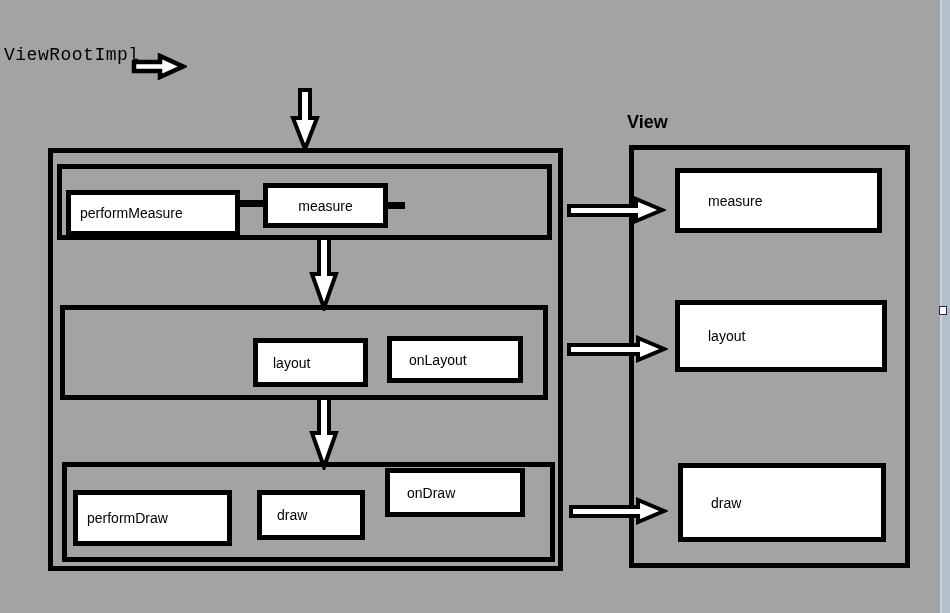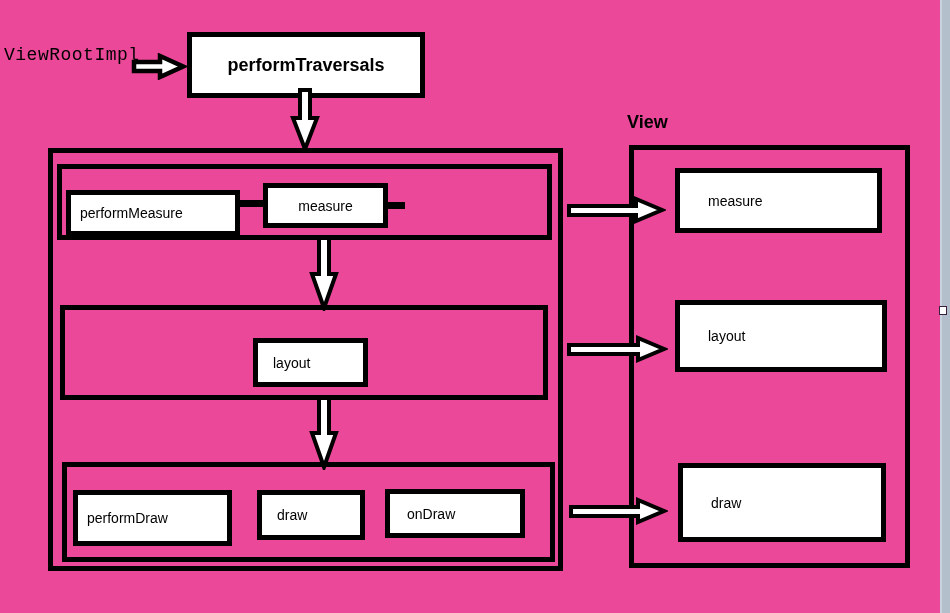--- a/index.html
+++ b/index.html
@@ -1,17 +1,17 @@
 <!DOCTYPE html>
 <html><head>
 <meta charset="utf-8">
 <style>
   html,body{margin:0;padding:0;background:#fff;}
   #screen{
-    position:relative;width:950px;height:613px;background:#ec4899;
+    position:relative;width:950px;height:613px;background:#a3a3a3;
     font-family:"Liberation Sans",sans-serif;color:#000;overflow:hidden;
   }
   .box{
     position:absolute;background:#fff;border:5px solid #000;
     display:flex;align-items:center;font-size:14px;color:#000;
     box-sizing:border-box;
   }
   .thick{border-width:6px;}
   .label-bold{position:absolute;font-weight:700;}
   .mono{
@@ -38,23 +38,20 @@
 <body>
 
 <div id="screen">
 
   <div class="mono" style="left:4px;top:45px;">ViewRootImpl</div>
 
   <svg class="arrow-svg" style="left:131px;top:53px;" width="56" height="27" viewBox="0 0 56 27">
     <polygon points="3,9 29,9 29,3 52,13.5 29,24 29,18 3,18" fill="#ffffff" stroke="#000000" stroke-width="4.5" stroke-linejoin="miter"></polygon>
   </svg>
 
-  <div class="box" style="left:187px;top:32px;width:238px;height:66px;justify-content:center;font-size:18px;font-weight:700;">
-    <span>performTraversals</span>
-  </div>
 
   <svg class="arrow-svg" style="left:288px;top:88px;" width="34" height="64" viewBox="0 0 34 64">
     <polygon points="12,2 22,2 22,30 29,30 17,61 5,30 12,30" fill="#ffffff" stroke="#000000" stroke-width="4" stroke-linejoin="miter"></polygon>
   </svg>
 
 
   <div class="label-bold" style="left:627px;top:112px;font-size:18px;">View</div>
 
   <div class="container-box thick" style="left:48px;top:148px;width:515px;height:423px;"></div>
 
@@ -71,34 +68,37 @@
 
   <svg class="arrow-svg" style="left:307px;top:236px;" width="34" height="75" viewBox="0 0 34 75">
     <polygon points="12,2 22,2 22,38 29,38 17,72 5,38 12,38" fill="#ffffff" stroke="#000000" stroke-width="4" stroke-linejoin="miter"></polygon>
   </svg>
 
   <div class="container-box" style="left:60px;top:305px;width:488px;height:95px;"></div>
 
   <div class="box pad-m" style="left:253px;top:338px;width:115px;height:49px;">
     <span>layout</span>
   </div>
+  <div class="box pad-l" style="left:387px;top:336px;width:136px;height:47px;">
+    <span>onLayout</span>
+  </div>
 
   <svg class="arrow-svg" style="left:307px;top:396px;" width="34" height="74" viewBox="0 0 34 74">
     <polygon points="12,2 22,2 22,37 29,37 17,71 5,37 12,37" fill="#ffffff" stroke="#000000" stroke-width="4" stroke-linejoin="miter"></polygon>
   </svg>
 
   <div class="container-box" style="left:62px;top:462px;width:493px;height:100px;"></div>
 
   <div class="box pad-s" style="left:73px;top:490px;width:159px;height:56px;">
     <span>performDraw</span>
   </div>
   <div class="box pad-m" style="left:257px;top:490px;width:108px;height:50px;">
     <span>draw</span>
   </div>
-  <div class="box pad-l" style="left:385px;top:489px;width:140px;height:49px;">
+  <div class="box pad-l" style="left:385px;top:468px;width:140px;height:49px;">
     <span>onDraw</span>
   </div>
 
   <svg class="arrow-svg" style="left:566px;top:196px;" width="100" height="28" viewBox="0 0 100 28">
     <polygon points="3,10 70,10 70,3 96,14 70,25 70,19 3,19" fill="#ffffff" stroke="#000000" stroke-width="4" stroke-linejoin="miter"></polygon>
   </svg>
   <svg class="arrow-svg" style="left:566px;top:335px;" width="102" height="28" viewBox="0 0 102 28">
     <polygon points="3,10 72,10 72,3 98,14 72,25 72,19 3,19" fill="#ffffff" stroke="#000000" stroke-width="4" stroke-linejoin="miter"></polygon>
   </svg>
   <svg class="arrow-svg" style="left:568px;top:497px;" width="100" height="28" viewBox="0 0 100 28">

